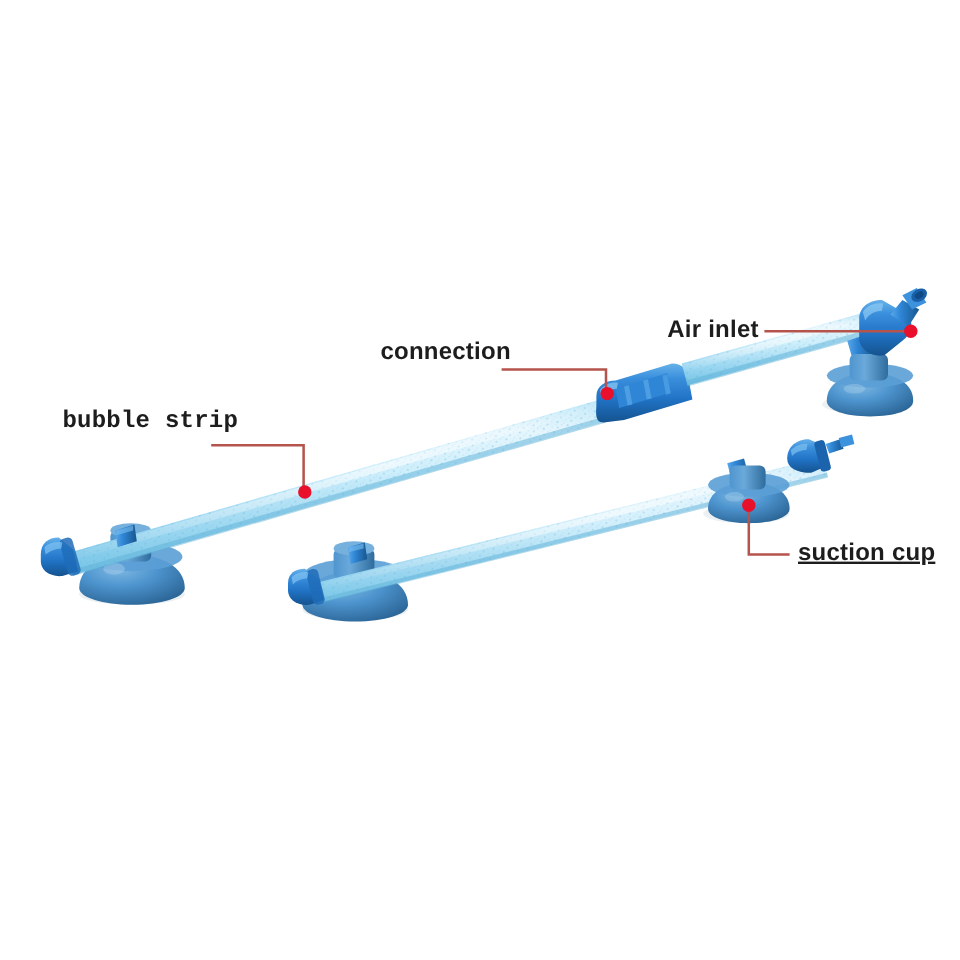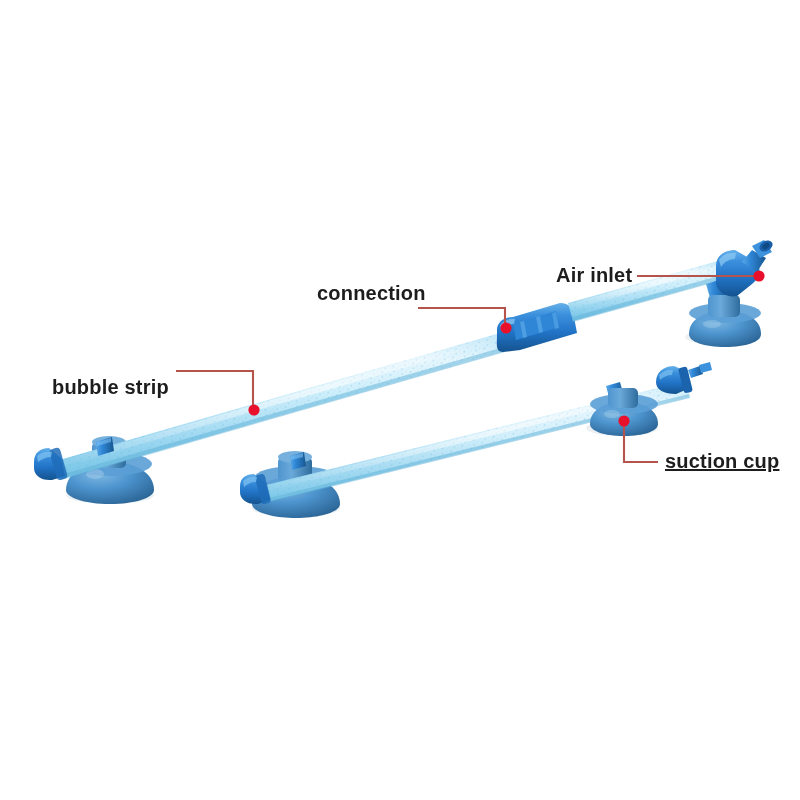--- a/index.html
+++ b/index.html
@@ -27,21 +27,21 @@
   .callout-label {
     position: absolute;
     color: #1d1d1d;
     font-family: "Liberation Sans", sans-serif;
     font-size: 20px;
     font-weight: 700;
     letter-spacing: 0.2px;
     white-space: nowrap;
     line-height: 1;
   }
-  #label-bubble-strip { left: 52px;  top: 377px; }
+  #label-bubble-strip { left: 52px;  top: 342px; font-family: Liberation Mono, monospace; }
   #label-connection   { left: 317px; top: 283px; }
   #label-air-inlet    { left: 556px; top: 265px; }
   #label-suction-cup  { left: 665px; top: 451px; text-decoration: underline; }
 </style>
 </head>
 <body>
 
 <div id="stage">
 
   <svg id="scene" viewBox="0 0 800 800">

